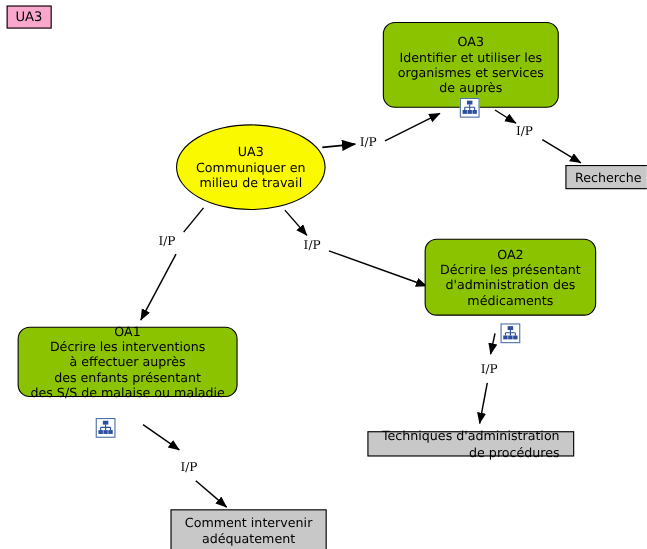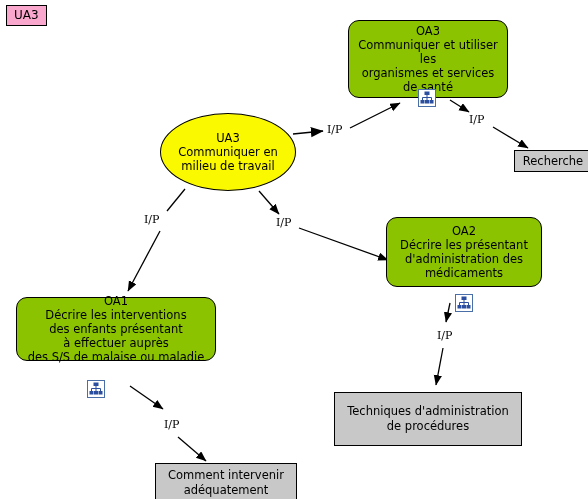--- a/index.html
+++ b/index.html
@@ -164,23 +164,23 @@
     </g>
   </svg>
 
   <div class="unit-chip">
     <span>UA3</span>
   </div>
 
   <div class="node-green" style="left:348px; top:20px; width:160px; height:78px;">
     <div>
       <span class="node-line">OA3</span>
-      <span class="node-line">Communiquer et utiliser les</span>
+      <span class="node-line">Identifier et utiliser les</span>
       <span class="node-line">organismes et services</span>
-      <span class="node-line">de santé</span>
+      <span class="node-line">de auprès</span>
     </div>
   </div>
   <span class="hier-icon" style="left:418px; top:89px;">
     <svg width="16" height="16" viewBox="0 0 16 16">
       <rect x="5.5" y="1.5" width="5" height="3.5" fill="#2b4f9e"></rect>
       <path d="M8,5 L8,7.5 M3.5,7.5 L12.5,7.5 M3.5,7.5 L3.5,10 M8,7.5 L8,10 M12.5,7.5 L12.5,10" stroke="#2b4f9e" stroke-width="1" fill="none"></path>
       <rect x="1.5" y="10" width="4" height="3.5" fill="#2b4f9e"></rect>
       <rect x="6" y="10" width="4" height="3.5" fill="#2b4f9e"></rect>
       <rect x="10.5" y="10" width="4" height="3.5" fill="#2b4f9e"></rect>
     </svg>
@@ -215,36 +215,36 @@
       <rect x="1.5" y="10" width="4" height="3.5" fill="#2b4f9e"></rect>
       <rect x="6" y="10" width="4" height="3.5" fill="#2b4f9e"></rect>
       <rect x="10.5" y="10" width="4" height="3.5" fill="#2b4f9e"></rect>
     </svg>
   </span>
 
   <div class="node-green" style="left:16px; top:297px; width:200px; height:64px;">
     <div>
       <span class="node-line">OA1</span>
       <span class="node-line">Décrire les interventions</span>
+      <span class="node-line">à effectuer auprès</span>
       <span class="node-line">des enfants présentant</span>
-      <span class="node-line">à effectuer auprès</span>
       <span class="node-line">des S/S de malaise ou maladie</span>
     </div>
   </div>
   <span class="hier-icon" style="left:87px; top:380px;">
     <svg width="16" height="16" viewBox="0 0 16 16">
       <rect x="5.5" y="1.5" width="5" height="3.5" fill="#2b4f9e"></rect>
       <path d="M8,5 L8,7.5 M3.5,7.5 L12.5,7.5 M3.5,7.5 L3.5,10 M8,7.5 L8,10 M12.5,7.5 L12.5,10" stroke="#2b4f9e" stroke-width="1" fill="none"></path>
       <rect x="1.5" y="10" width="4" height="3.5" fill="#2b4f9e"></rect>
       <rect x="6" y="10" width="4" height="3.5" fill="#2b4f9e"></rect>
       <rect x="10.5" y="10" width="4" height="3.5" fill="#2b4f9e"></rect>
     </svg>
   </span>
 
-  <div class="node-gray" style="left:334px; top:392px; width:188px; height:54px;">
+  <div class="node-gray" style="left:334px; top:392px; width:188px; height:23px;text-align:right;">
     <div>
       <span class="node-line">Techniques d'administration</span>
       <span class="node-line">de procédures</span>
     </div>
   </div>
 
   <div class="node-gray" style="left:155px; top:463px; width:142px; height:40px;">
     <div>
       <span class="node-line">Comment intervenir</span>
       <span class="node-line">adéquatement</span>

